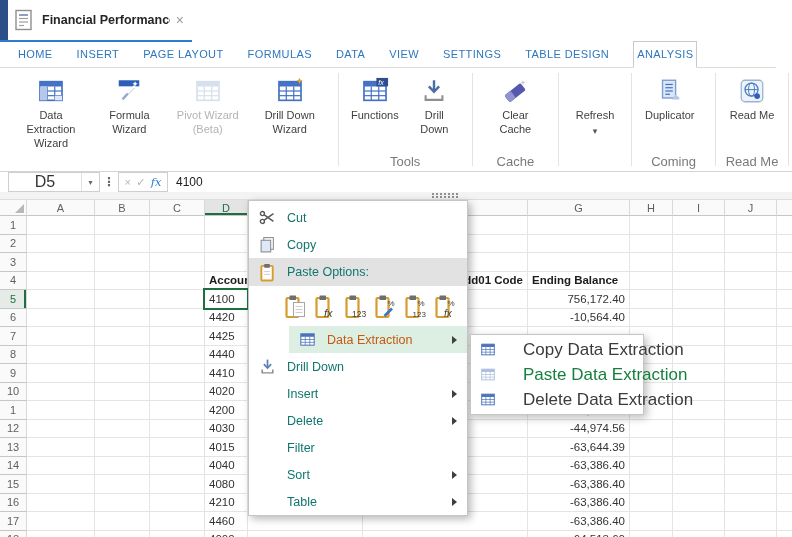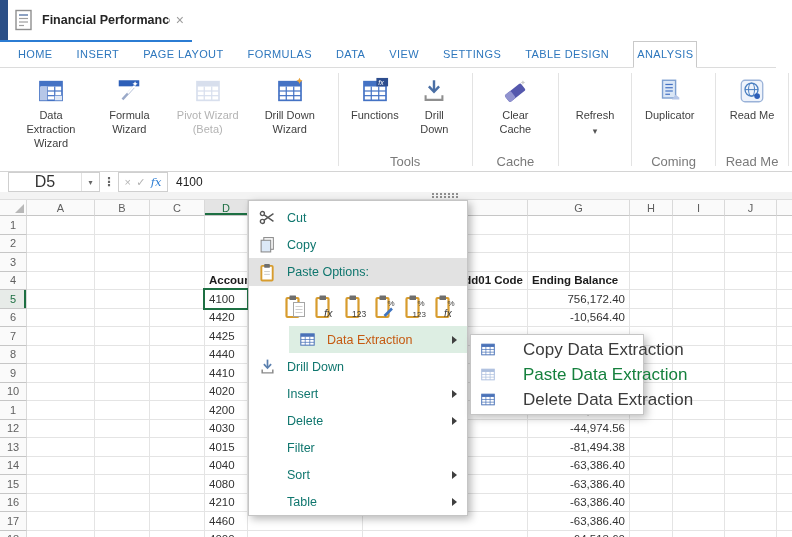--- a/index.html
+++ b/index.html
@@ -450,21 +450,21 @@
       <div class="gcell"></div>
       <div class="gcell"></div>
       <div class="gcell"></div>
       <div class="ghead">13</div>
       <div class="gcell"></div>
       <div class="gcell"></div>
       <div class="gcell"></div>
       <div class="gcell">4015</div>
       <div class="gcell"></div>
       <div class="gcell"></div>
-      <div class="gcell right">-81,494.38</div>
+      <div class="gcell right">-63,644.39</div>
       <div class="gcell"></div>
       <div class="gcell"></div>
       <div class="gcell"></div>
       <div class="gcell"></div>
       <div class="ghead">14</div>
       <div class="gcell"></div>
       <div class="gcell"></div>
       <div class="gcell"></div>
       <div class="gcell">4040</div>
       <div class="gcell"></div>

